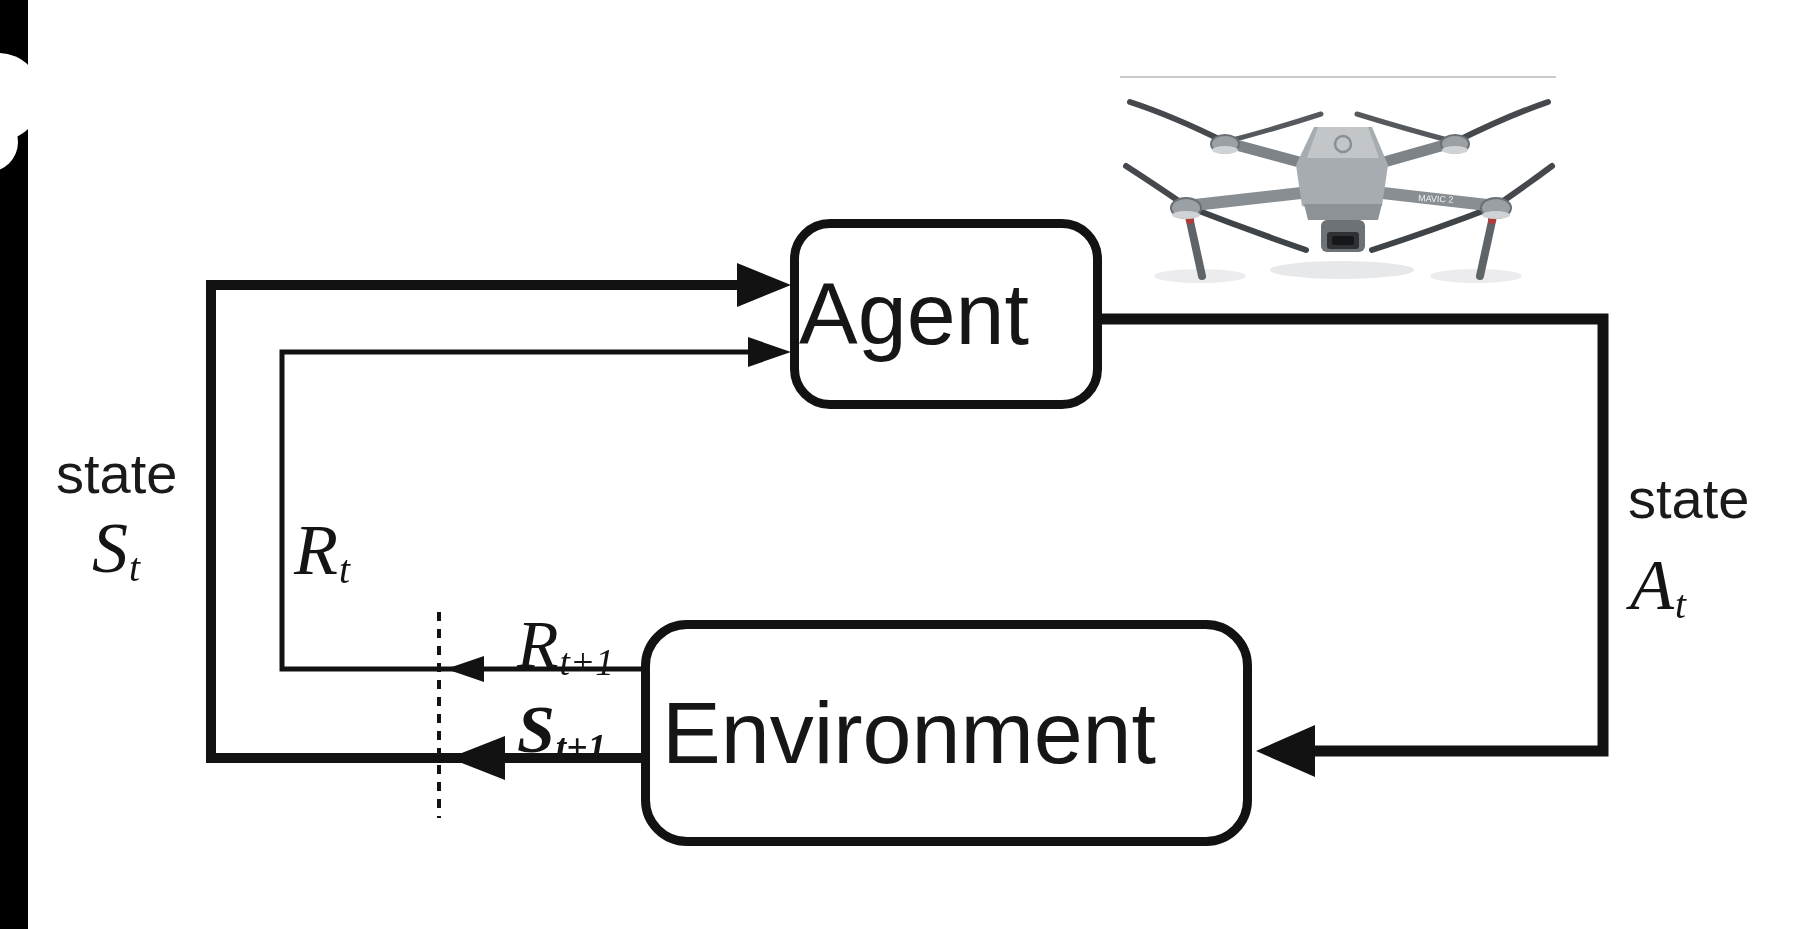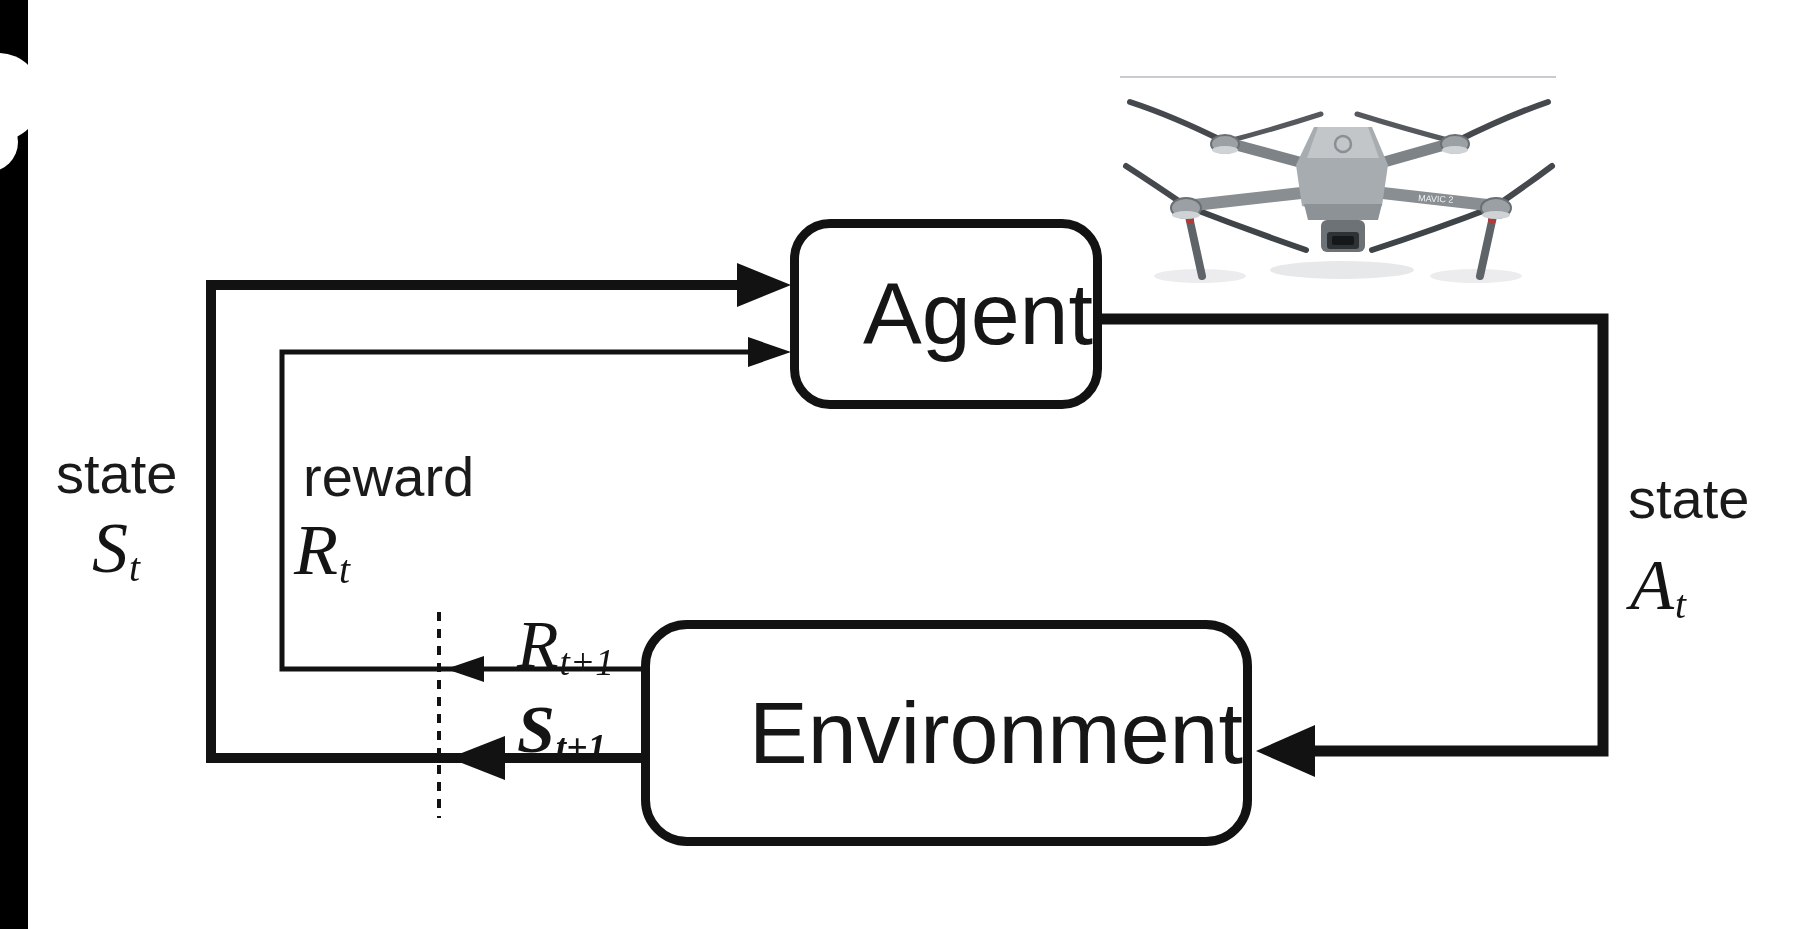--- a/index.html
+++ b/index.html
@@ -5,25 +5,25 @@
   html,body{margin:0;padding:0;background:#ffffff;}
   #stage{
     position:relative;width:1798px;height:929px;overflow:hidden;
     background:#ffffff;font-family:"Liberation Sans",sans-serif;color:#161616;
   }
   svg{display:block;}
   .abs{position:absolute;}
   
   .node{
     position:absolute;box-sizing:border-box;background:#ffffff;
-    border:9px solid #121212;display:flex;align-items:center;justify-content:flex-end;
+    border:9px solid #121212;display:flex;align-items:center;justify-content:flex-start;
     font-family:"Liberation Sans",sans-serif;color:#161616;
   }
   #agent-box{left:790px;top:219px;width:312px;height:190px;border-radius:40px;font-size:88px;}
-  #environment-box{left:641px;top:620px;width:611px;height:226px;border-radius:46px;font-size:88px;}
+  #environment-box{left:641px;top:620px;width:611px;height:226px;border-radius:46px;font-size:88px;padding-left:12px;}
   
   .word-label{
     position:absolute;font-family:"Liberation Sans",sans-serif;font-size:56px;
     line-height:1;color:#1a1a1a;white-space:nowrap;
   }
   
   .math-label{
     position:absolute;font-family:"Liberation Serif",serif;font-style:italic;
     font-size:72px;line-height:1;color:#141414;white-space:nowrap;
   }
@@ -62,21 +62,20 @@
   </svg>
 
   <div id="agent-box" class="node">
     <span>Agent</span>
   </div>
   <div id="environment-box" class="node">
     <span>Environment</span>
   </div>
 
   <div class="word-label" style="left:56px;top:446px;">state</div>
-  <div class="word-label" style="left:303px;top:449px;">reward</div>
   <div class="word-label" style="left:1628px;top:471px;">state</div>
 
   <div class="math-label" style="left:92px;top:512px;">
     <span>S</span><span class="msub">t</span>
   </div>
   <div class="math-label" style="left:294px;top:514px;">
     <span>R</span><span class="msub">t</span>
   </div>
   <div class="math-label" style="left:1630px;top:549px;">
     <span>A</span><span class="msub">t</span>

